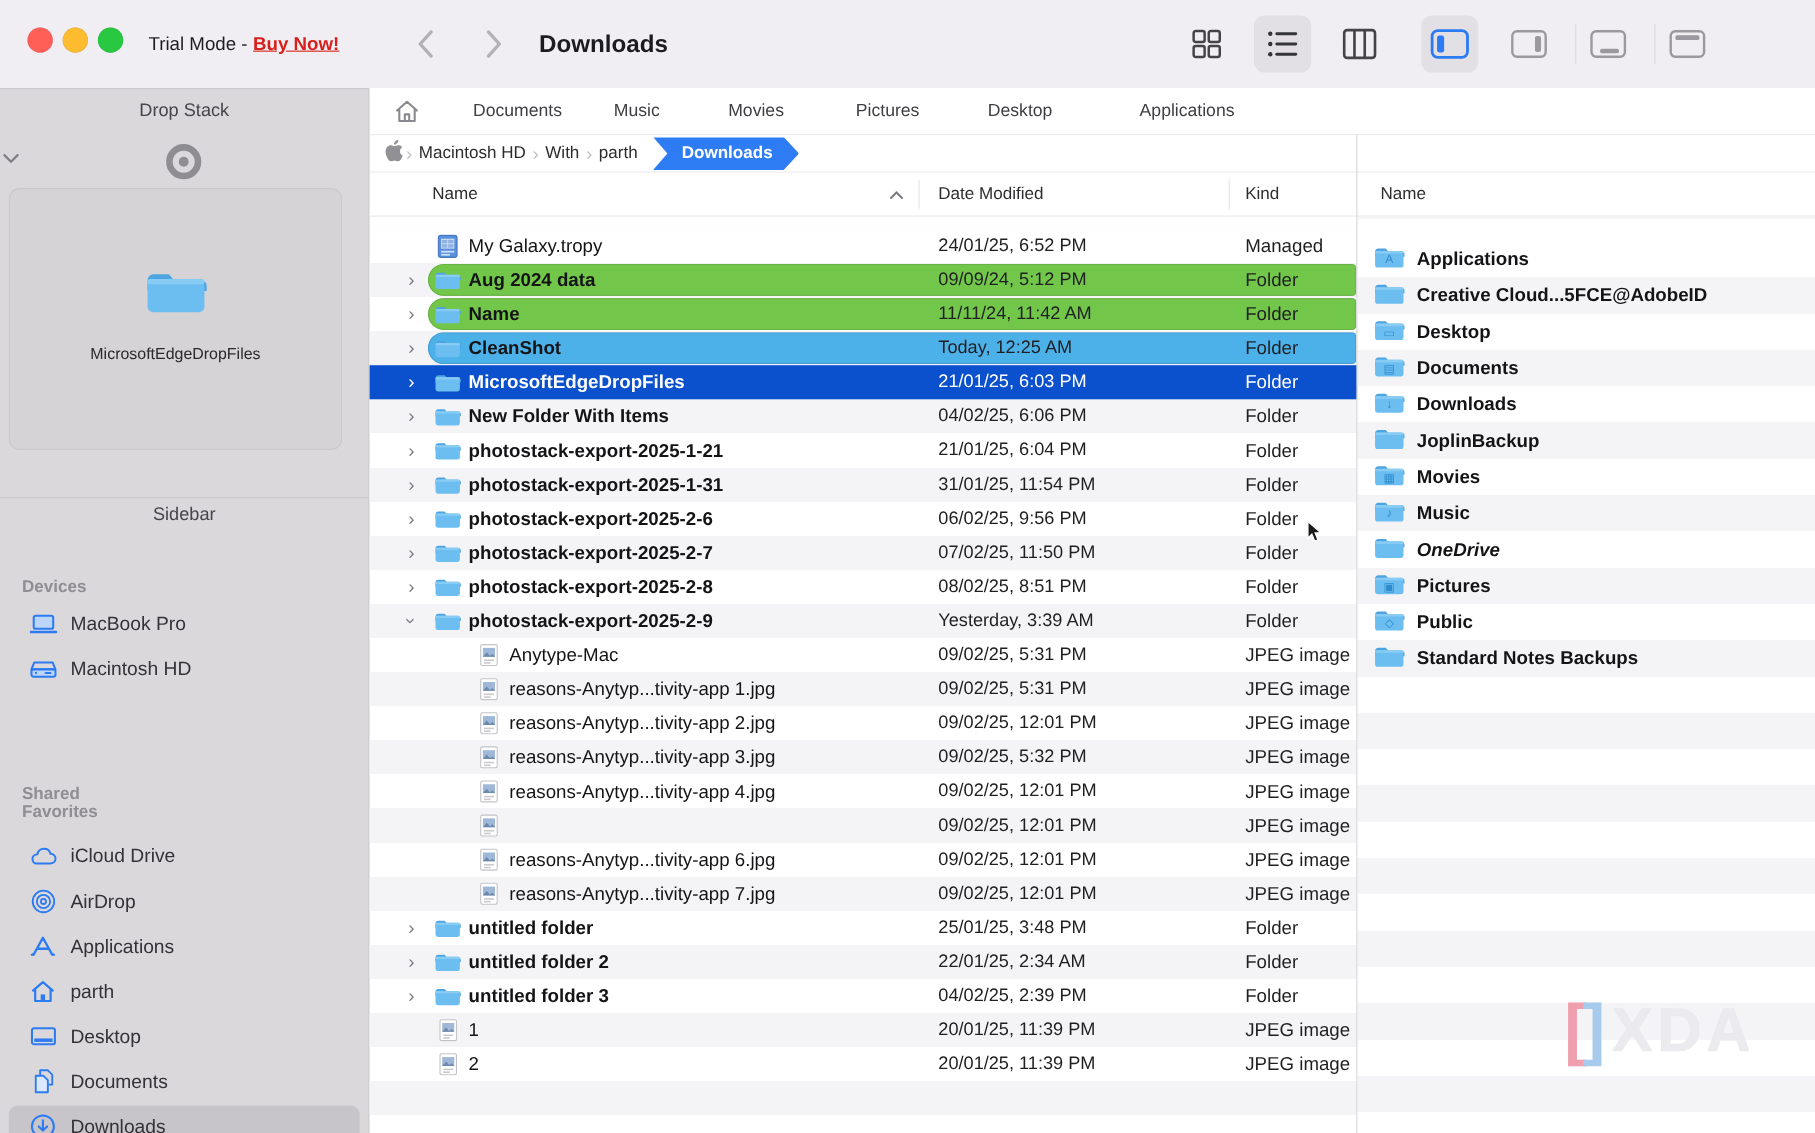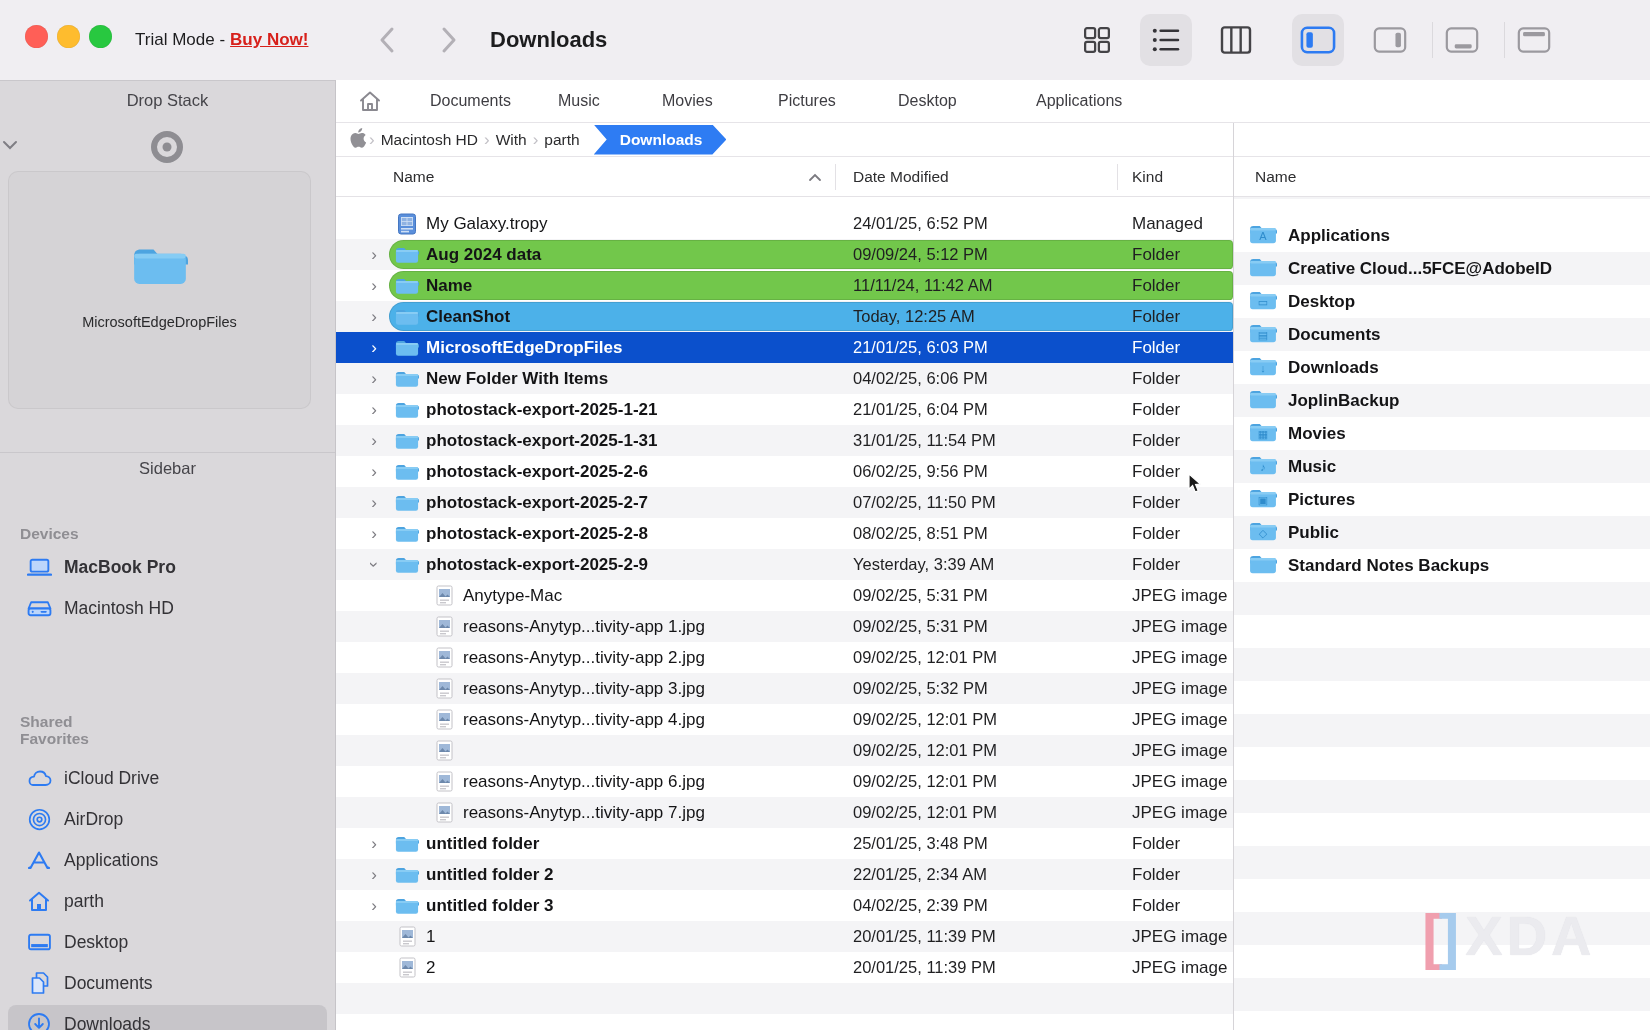--- a/index.html
+++ b/index.html
@@ -183,21 +183,21 @@
             <rect x="1" y="5" width="24" height="14" rx="2.4" fill="#6cbdf0"></rect>
             <rect x="1" y="5" width="24" height="2.2" rx="1.1" fill="#86ccf4"></rect>
           </svg>
       </div>
       <div class="ds-label">MicrosoftEdgeDropFiles</div>
     </div>
     <div class="sb-divider"></div>
     <div class="sb-title" style="top:378px">Sidebar</div>
     <div id="sb-sections">
         <div class="sb-sect" style="top: 444px;">Devices</div>
-        <div class="sb-item" style="top: 467px; font-weight: bold;">
+        <div class="sb-item" style="top: 467px;">
           <span class="ic">
             <svg width="25" height="21" viewBox="0 0 24 20">
               <rect x="3.5" y="2.5" width="17" height="11.5" rx="1.6" fill="#bcd6fb" stroke="#2d7bf2" stroke-width="1.8"></rect>
               <path d="M1 16.8 h22" stroke="#2d7bf2" stroke-width="2.2" stroke-linecap="round"></path>
             </svg>
           </span>
           <span class="lb">MacBook Pro</span>
         </div>
         <div class="sb-item" style="top: 508px;">
           <span class="ic">
@@ -740,20 +740,28 @@
           </svg></span>
         <span class="rrglyph">♪</span>
         <span class="rrname">Music</span>
       </div>
       <div class="rrow">
         <span class="rric"><svg width="28" height="23" viewBox="0 0 26 20">
             <path d="M1 6c0-2 1-3 3-3h6l2.6 3h12c0 0 1.4 0 1.4 2v2H1z" fill="#4da4e0"></path>
             <rect x="1" y="5" width="24" height="14" rx="2.4" fill="#6cbdf0"></rect>
             <rect x="1" y="5" width="24" height="2.2" rx="1.1" fill="#88ccf4"></rect>
           </svg></span>
+        <span class="rrname it">OneDrive</span>
+      </div>
+      <div class="rrow">
+        <span class="rric"><svg width="28" height="23" viewBox="0 0 26 20">
+            <path d="M1 6c0-2 1-3 3-3h6l2.6 3h12c0 0 1.4 0 1.4 2v2H1z" fill="#4da4e0"></path>
+            <rect x="1" y="5" width="24" height="14" rx="2.4" fill="#6cbdf0"></rect>
+            <rect x="1" y="5" width="24" height="2.2" rx="1.1" fill="#88ccf4"></rect>
+          </svg></span>
         <span class="rrglyph">▣</span>
         <span class="rrname">Pictures</span>
       </div>
       <div class="rrow">
         <span class="rric"><svg width="28" height="23" viewBox="0 0 26 20">
             <path d="M1 6c0-2 1-3 3-3h6l2.6 3h12c0 0 1.4 0 1.4 2v2H1z" fill="#4da4e0"></path>
             <rect x="1" y="5" width="24" height="14" rx="2.4" fill="#6cbdf0"></rect>
             <rect x="1" y="5" width="24" height="2.2" rx="1.1" fill="#88ccf4"></rect>
           </svg></span>
         <span class="rrglyph">◇</span>

